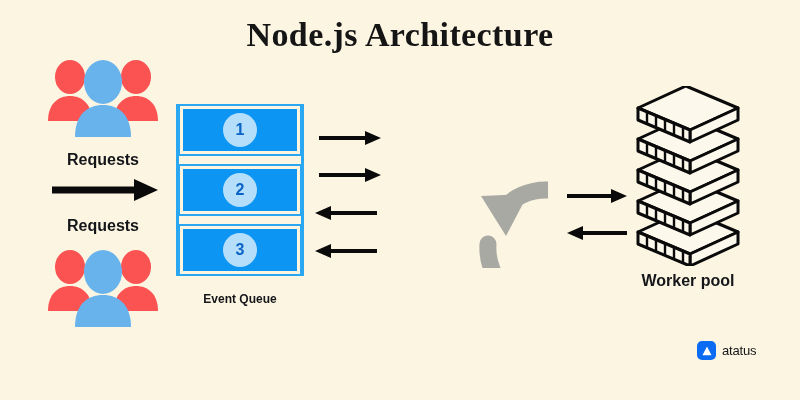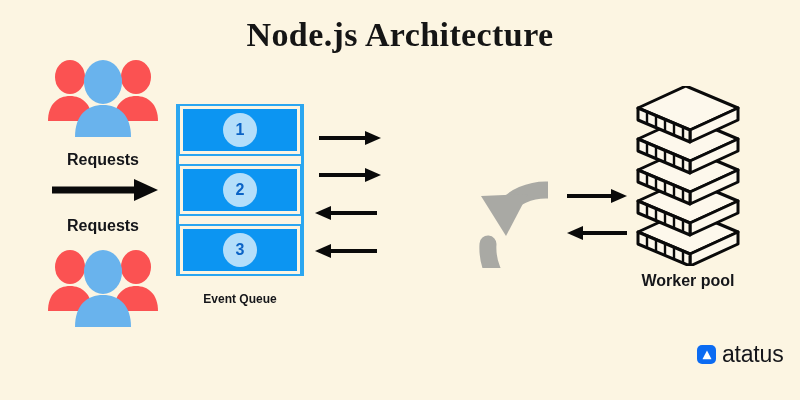--- a/index.html
+++ b/index.html
@@ -72,21 +72,21 @@
   .pool svg{display:block;}
 
   
   .logo{position:absolute;left:697px;top:341px;display:flex;align-items:center;gap:6px;}
   .logo-mark{
     width:19px;height:19px;border-radius:5px;background:#0B6BF2;
     display:flex;align-items:center;justify-content:center;
   }
   .logo-text{
     font-family:"Liberation Sans", sans-serif;
-    font-size:23px;color:#15161A;letter-spacing:-.2px;
+    font-size:13px;color:#15161A;letter-spacing:-.2px;
   }
 </style>
 </head>
 <body>
 
 <div id="canvas">
 
   <div class="title">Node.js Architecture</div>
 
   <div class="users" style="left:44px;top:57px;">

